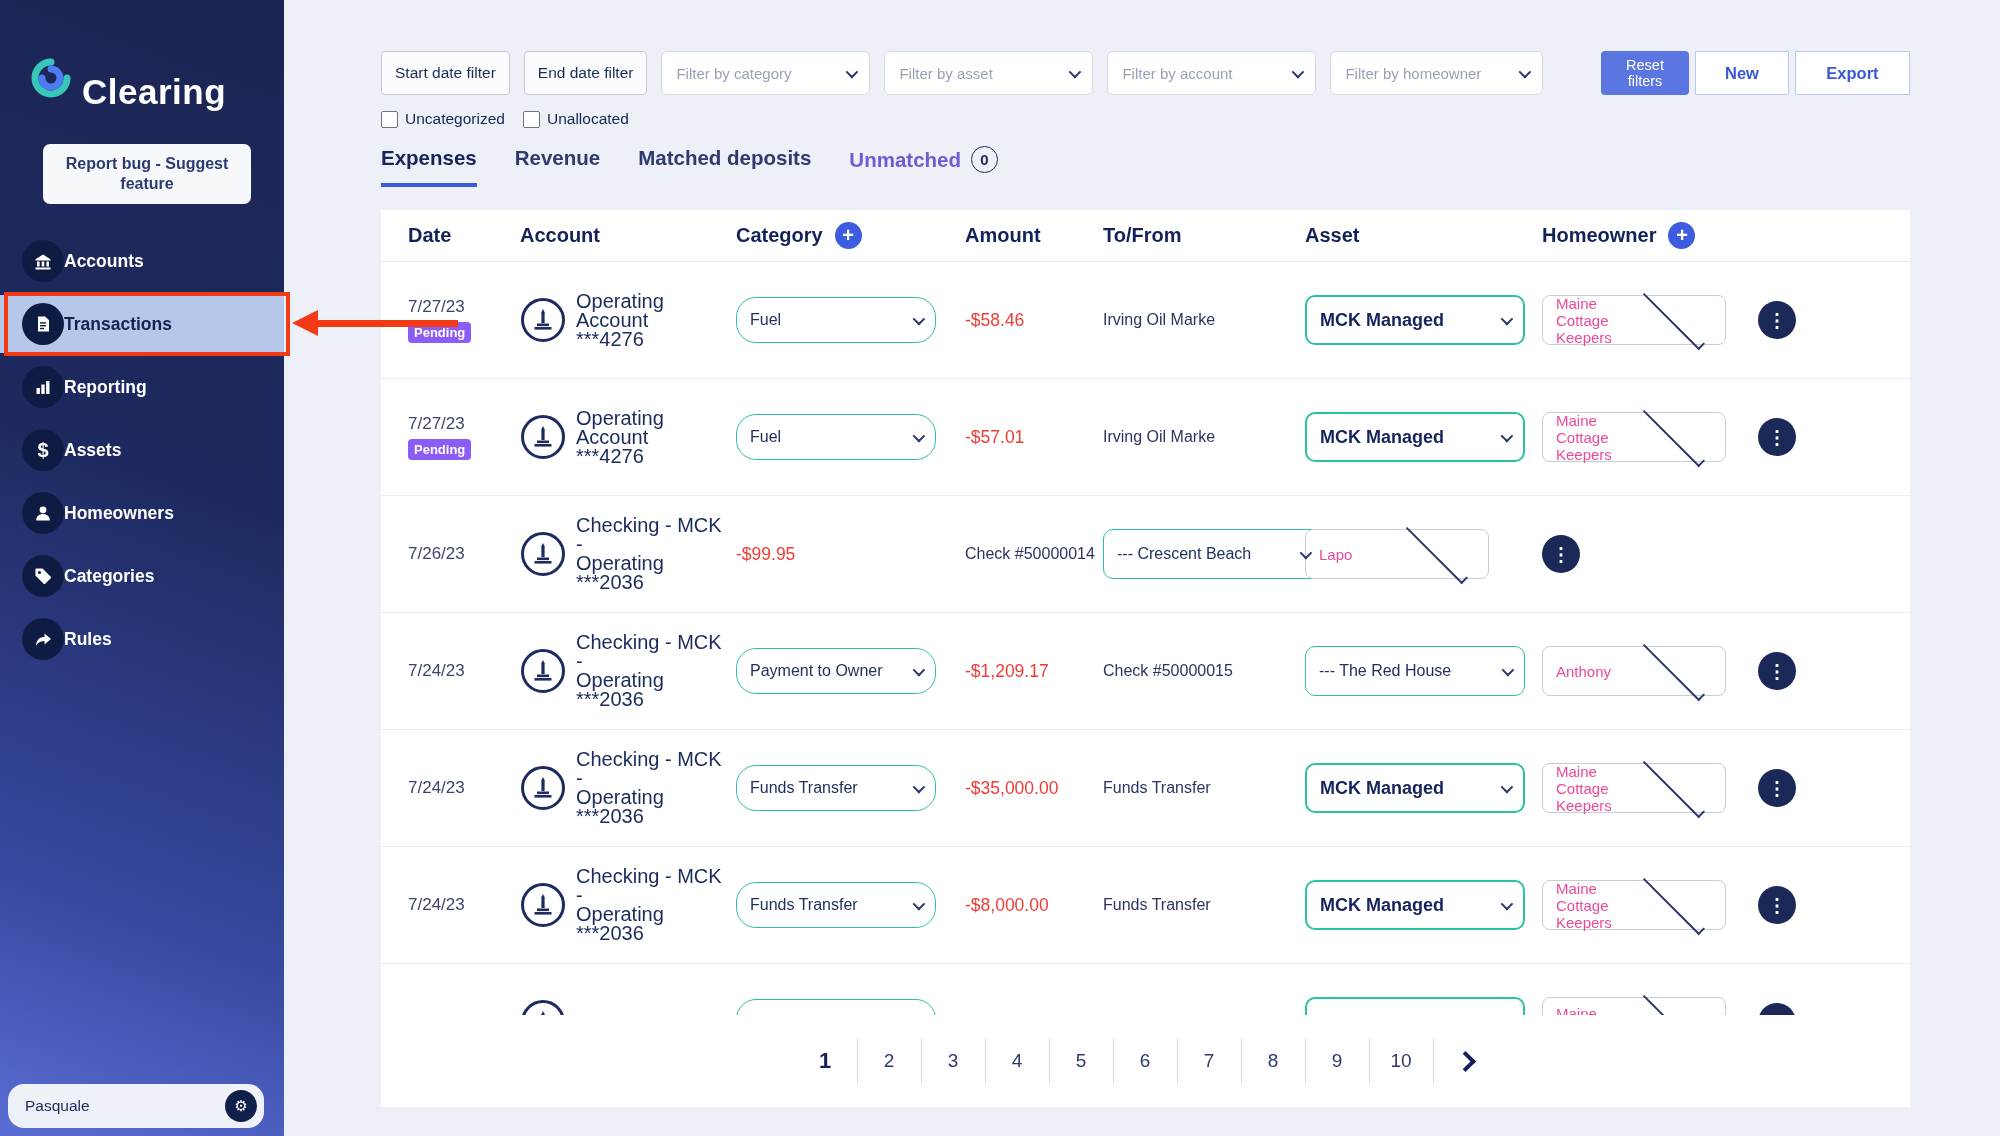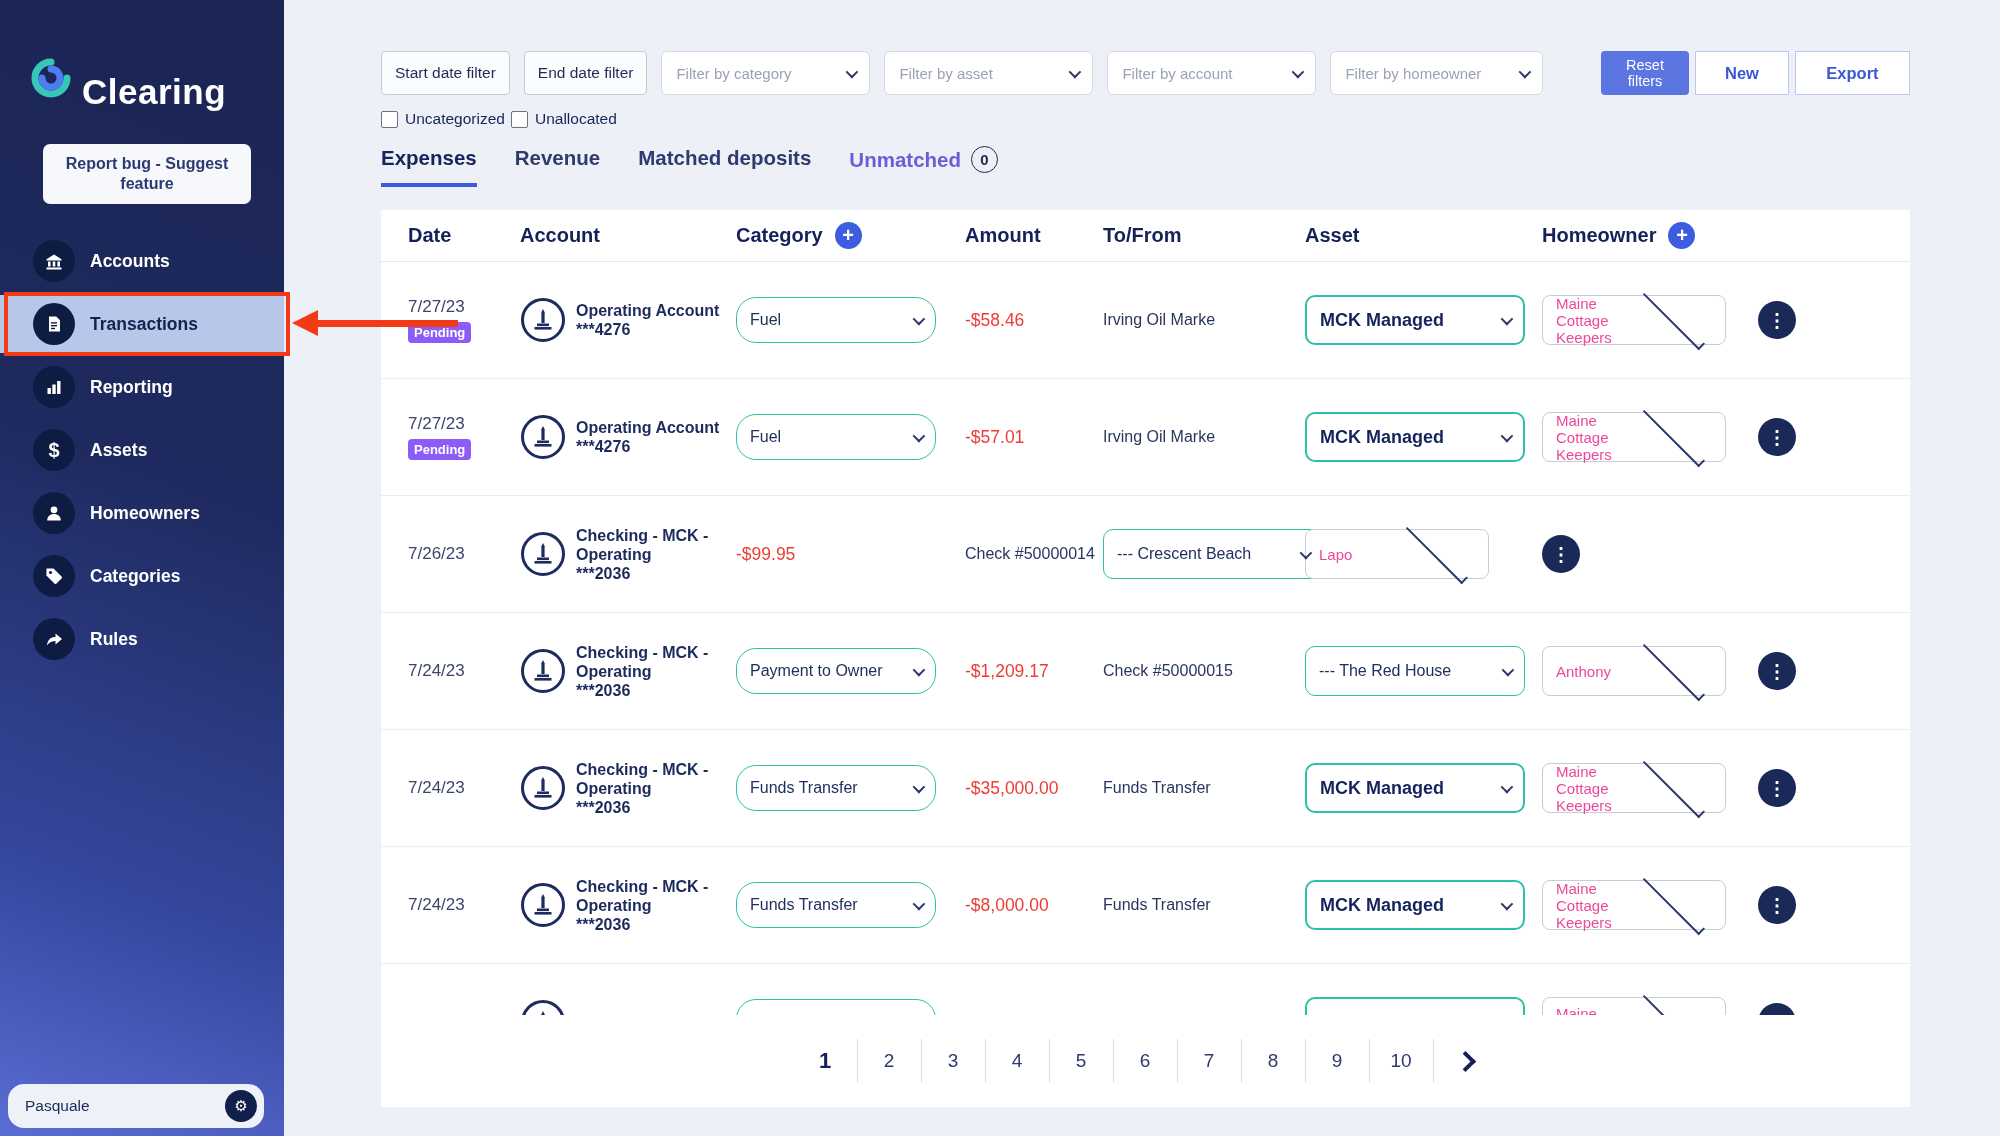--- a/index.html
+++ b/index.html
@@ -17,21 +17,21 @@
   }
   .logo { position:absolute; left:30px; top:48px; display:flex; align-items:center; gap:10px; }
   .logo-text { color:#fff; font-size:35px; font-weight:700; letter-spacing:0.5px;margin-top:24px; }
   .report-btn {
     position:absolute; left:43px; top:144px; width:208px; height:60px;
     background:#f7f8fc; border:none; border-radius:7px;
     font-family:inherit; font-size:16px; font-weight:700; color:#2c3a72;
     line-height:20px; text-align:center; padding:0 20px; cursor:pointer;
   }
   .nav { position:absolute; left:0; top:232px; width:284px; }
-  .nav-item { height:58px; margin-bottom:5px; display:flex; align-items:center; gap:15px; padding-left:33px; cursor:pointer; }
+  .nav-item { height:58px; margin-bottom:5px; display:flex; align-items:center; gap:0; padding-left:22px; cursor:pointer; }
   .nav-item.active { background:#b7c7ea; }
   .nav-icon { width:42px; height:42px; border-radius:50%; background:#0e1c44; display:flex; align-items:center; justify-content:center; flex-shrink:0; }
   .nav-icon svg { display:block; }
   .glyph-icon { color:#fff; font-size:20px; font-weight:700; }
   .nav-label { color:#fff; font-size:17.5px; font-weight:700; }
   .nav-item.active .nav-label { color:#152250; }
   .user-pill {
     position:absolute; left:8px; bottom:8px; width:256px; height:44px;
     background:#eef1f8; border-radius:16px; display:flex; align-items:center;
     padding:0 7px 0 17px; justify-content:space-between; cursor:pointer;
@@ -57,21 +57,21 @@
   }
   .filter-dd.wide { width:213px; }
   .caret { width:9px; height:9px; border-right:2.2px solid #2b3768; border-bottom:2.2px solid #2b3768; transform:rotate(45deg) translateY(-2px); flex-shrink:0; }
   .right-btns { margin-left:auto; display:flex; gap:6px; align-items:center; }
   .reset-btn { width:88px; height:44px; background:#5b76e0; color:#fff; border:none; border-radius:4px;
     font-family:inherit; font-size:14.5px; line-height:16px; font-weight:500; cursor:pointer; padding:0 10px; }
   .ghost-btn { height:44px; background:#fff; border:1.5px solid #bcc8f0; border-radius:0;
     font-family:inherit; font-size:16.5px; font-weight:700; color:#3a57d6; cursor:pointer; }
   .new-btn { width:94px; }
   .export-btn { width:115px; }
-  .checkbox-row { position:absolute; left:97px; top:110px; display:flex; gap:6px; align-items:flex-start; }
+  .checkbox-row { position:absolute; left:97px; top:110px; display:flex; gap:18px; align-items:flex-start; }
   .cb-group { display:flex; gap:7px; align-items:center; }
   .cb { appearance:none; width:17px; height:17px; border:1.5px solid #6b7280; background:#fff; border-radius:2px; cursor:pointer; }
   .cb-label { font-size:15.5px; color:#16245a; }
   .tabs { position:absolute; left:97px; top:146px; display:flex; gap:38px; align-items:flex-start; }
   .tab { font-size:20.5px; font-weight:600; color:#2f3b6e; padding-bottom:13px; cursor:pointer; display:flex; align-items:center; gap:10px; }
   .tab.active { color:#16245a; font-weight:700; border-bottom:4px solid #3b5bdb; }
   .tab.unmatched { color:#6f5bd7; }
   .count-badge { width:27px; height:27px; border-radius:50%; border:1.5px solid #1d2a56; color:#1d2a56;
     font-size:15px; font-weight:700; display:flex; align-items:center; justify-content:center; }
   
@@ -80,21 +80,21 @@
   .thead { height:52px; border-bottom:1px solid #e4e7ee; }
   .th { font-size:20px; font-weight:700; color:#14225a; display:flex; align-items:center; }
   .plus-circle { width:27px; height:27px; border-radius:50%; background:#3d5ce0; color:#fff; font-size:20px; font-weight:600;
     display:flex; align-items:center; justify-content:center; margin-left:12px; cursor:pointer; }
   .trow { height:117px; border-bottom:1px solid #eaedf2; }
   .c-date { display:flex; flex-direction:column; gap:5px; }
   .date-text { font-size:17px; color:#3c466b; }
   .pending { background:#8b5cf6; color:#fff; font-size:13px; font-weight:700; padding:3px 6px; border-radius:4px; width:fit-content; }
   .c-account { display:flex; align-items:center; gap:10px; padding-right:8px; }
   .bank-icon { flex-shrink:0; width:46px; height:46px; }
-  .acct-lines { font-size:16px; font-weight:700; color:#1c2a5c; line-height:19px; }
+  .acct-lines { font-size:20px; font-weight:400; color:#1c2a5c; line-height:19px; }
   .dd { background:#fff; display:flex; align-items:center; justify-content:space-between; padding:0 13px; cursor:pointer; }
   .cat-dd { width:200px; height:46px; border:1.5px solid #2cc0a5; border-radius:20px; font-size:16px; color:#22305f; }
   .amount { font-size:17.5px; font-weight:500; color:#ee3b35; }
   .tofrom { font-size:16px; color:#2b3560; }
   .asset-dd { width:220px; height:50px; border:1.5px solid #2cc0a5; border-radius:10px; font-size:16px; color:#22305f; }
   .asset-dd.bold { font-weight:700; font-size:18px; border-width:2px; color:#15235c; }
   .home-dd { width:184px; height:50px; border:1.5px solid #c6ccd8; border-radius:8px; font-size:15px; line-height:17px; color:#ec4899; }
   .home-dd span { flex:1; padding-right:4px; }
   .kebab { width:38px; height:38px; border-radius:50%; background:#1a2958; color:#fff; display:flex; align-items:center; justify-content:center;
     font-size:19px; font-weight:700; cursor:pointer; }

